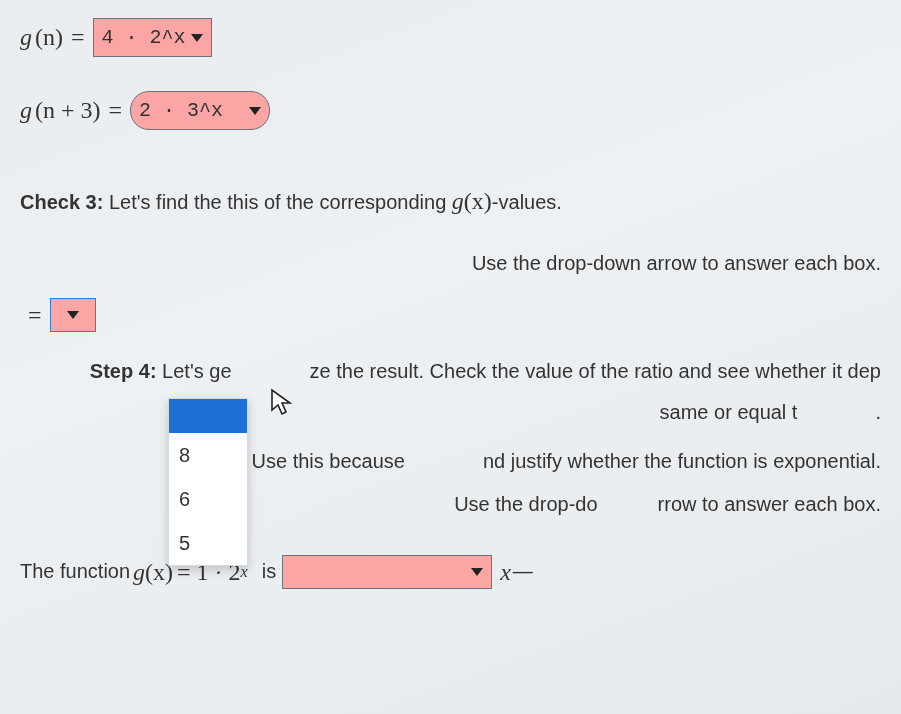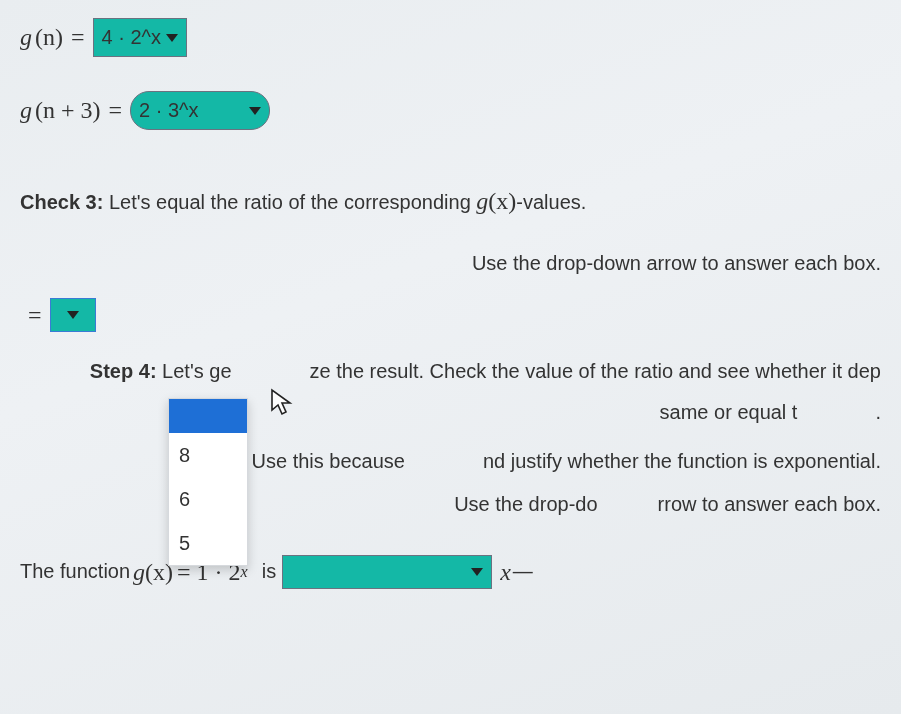--- a/index.html
+++ b/index.html
@@ -15,24 +15,24 @@
     overflow: hidden;
     position: relative;
     line-height: 1.45;
   }
   .row { display: flex; align-items: center; margin-bottom: 28px; }
   .math-i { font-family: "Times New Roman", serif; font-style: italic; font-size: 24px; }
   .math-r { font-family: "Times New Roman", serif; font-size: 24px; }
   .eq { font-family: "Times New Roman", serif; font-size: 24px; margin: 0 8px; }
   .select-box {
     border: 1px solid #6b7280;
-    background: #14b8a6;
+    background: #fca5a5;
     padding: 4px 8px;
     font-size: 20px;
-    font-family: Liberation Sans, sans-serif;
+    font-family: Liberation Mono, monospace;
     display: inline-flex;
     align-items: center;
     gap: 5px;
     min-height: 34px;
   }
   .select-box.small { min-width: 46px; justify-content: center; padding: 2px 6px; border-color:#3a7bd5;}
   .select-box.wide { min-width: 210px; justify-content: flex-end; }
   .chev {
     width: 0; height: 0;
     border-left: 6px solid transparent;
@@ -104,21 +104,21 @@
   <span class="math-i">g</span>
   <span class="math-r" style="margin-left:3px;">(n + 3)</span>
   <span class="eq">=</span>
   <div class="select-box" style="min-width:140px; justify-content:space-between;border-radius:19px;">
     <span>2 · 3^x</span>
     <span class="chev"></span>
   </div>
 </div>
 
 <div class="para" style="margin-top:54px;">
-  <span class="step-label">Check 3:</span><span> Let's equal the ratio of the corresponding </span><span class="math-i">g</span><span class="math-r" style="font-style:normal;">(x)</span><span>-values.</span>
+  <span class="step-label">Check 3:</span><span> Let's find the this of the corresponding </span><span class="math-i">g</span><span class="math-r" style="font-style:normal;">(x)</span><span>-values.</span>
 </div>
 
 <div class="line">Use the drop-down arrow to answer each box.</div>
 
 <div class="ratio-row">
   <span class="eq">=</span>
   <div class="select-box small">
     <span class="chev"></span>
   </div>
 </div>

